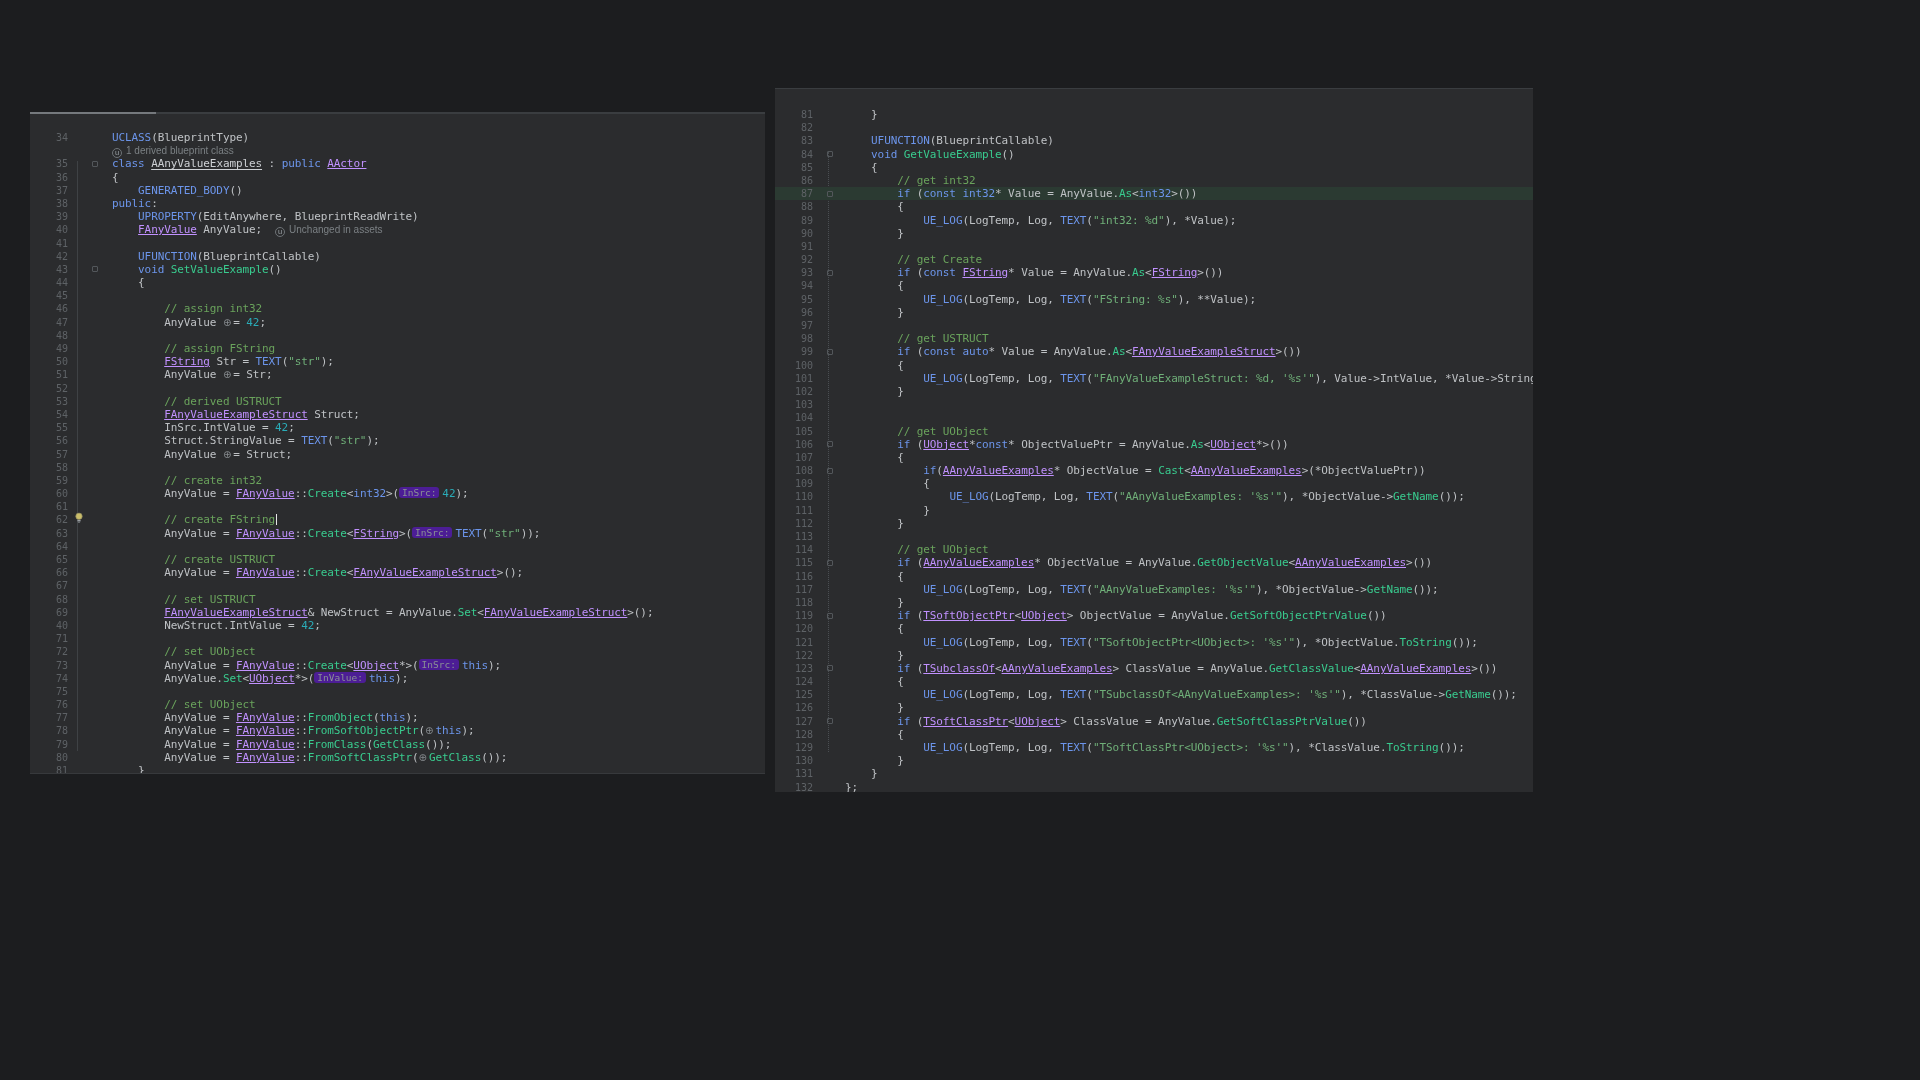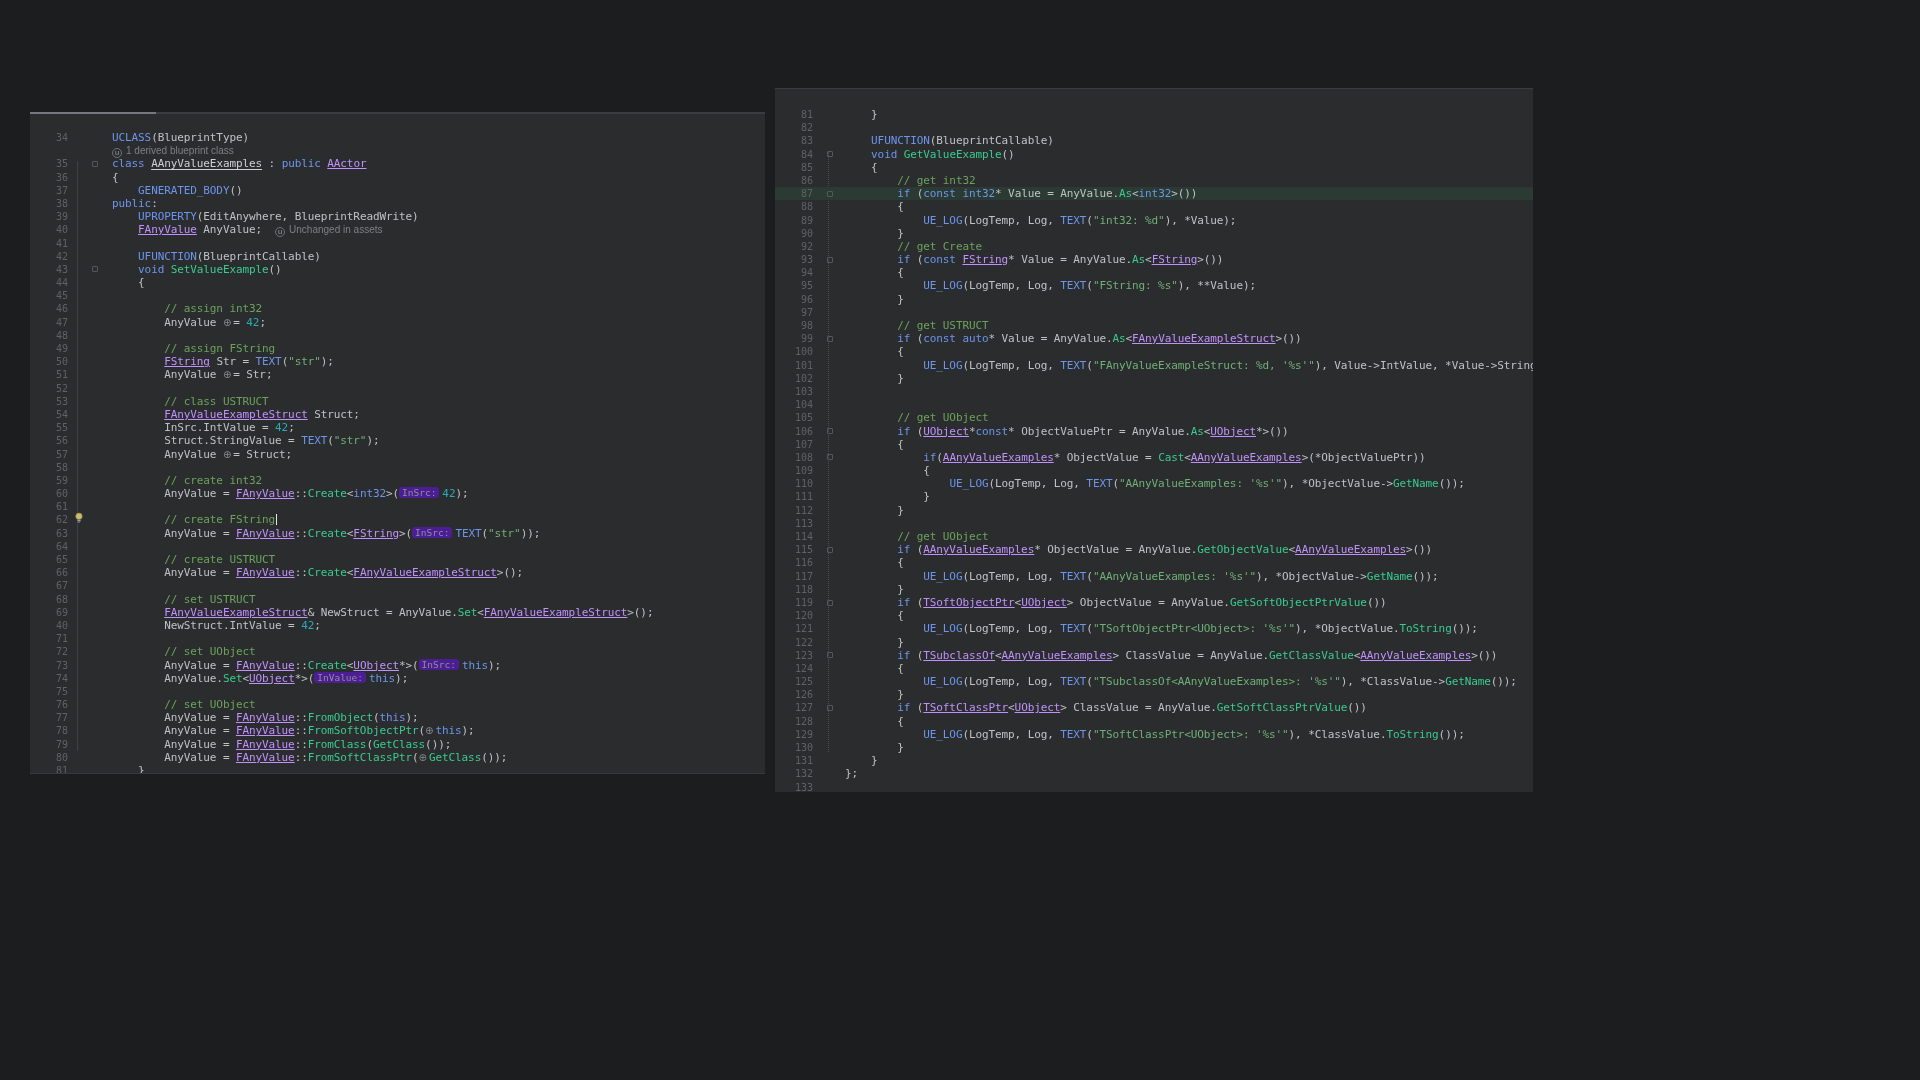--- a/index.html
+++ b/index.html
@@ -77,21 +77,21 @@
       <div class="code-row"><span class="ln">43</span><span class="gcol"></span><span class="fcol"><span class="fold-box"></span></span><span class="codeline"><span class="t-d">    </span><span class="t-k">void</span><span class="t-d"> </span><span class="t-f">SetValueExample</span><span class="t-d">()</span></span></div>
       <div class="code-row"><span class="ln">44</span><span class="gcol"></span><span class="fcol"></span><span class="codeline"><span class="t-d">    {</span></span></div>
       <div class="code-row"><span class="ln">45</span><span class="gcol"></span><span class="fcol"></span><span class="codeline"></span></div>
       <div class="code-row"><span class="ln">46</span><span class="gcol"></span><span class="fcol"></span><span class="codeline"><span class="t-d">        </span><span class="t-c">// assign int32</span></span></div>
       <div class="code-row"><span class="ln">47</span><span class="gcol"></span><span class="fcol"></span><span class="codeline"><span class="t-d">        AnyValue </span><span class="conv-icon">⊕</span><span class="t-d">= </span><span class="t-n">42</span><span class="t-d">;</span></span></div>
       <div class="code-row"><span class="ln">48</span><span class="gcol"></span><span class="fcol"></span><span class="codeline"></span></div>
       <div class="code-row"><span class="ln">49</span><span class="gcol"></span><span class="fcol"></span><span class="codeline"><span class="t-d">        </span><span class="t-c">// assign FString</span></span></div>
       <div class="code-row"><span class="ln">50</span><span class="gcol"></span><span class="fcol"></span><span class="codeline"><span class="t-d">        </span><span class="t-t">FString</span><span class="t-d"> Str = </span><span class="t-m">TEXT</span><span class="t-d">(</span><span class="t-s">"str"</span><span class="t-d">);</span></span></div>
       <div class="code-row"><span class="ln">51</span><span class="gcol"></span><span class="fcol"></span><span class="codeline"><span class="t-d">        AnyValue </span><span class="conv-icon">⊕</span><span class="t-d">= Str;</span></span></div>
       <div class="code-row"><span class="ln">52</span><span class="gcol"></span><span class="fcol"></span><span class="codeline"></span></div>
-      <div class="code-row"><span class="ln">53</span><span class="gcol"></span><span class="fcol"></span><span class="codeline"><span class="t-d">        </span><span class="t-c">// class USTRUCT</span></span></div>
+      <div class="code-row"><span class="ln">53</span><span class="gcol"></span><span class="fcol"></span><span class="codeline"><span class="t-d">        </span><span class="t-c">// derived USTRUCT</span></span></div>
       <div class="code-row"><span class="ln">54</span><span class="gcol"></span><span class="fcol"></span><span class="codeline"><span class="t-d">        </span><span class="t-t">FAnyValueExampleStruct</span><span class="t-d"> Struct;</span></span></div>
       <div class="code-row"><span class="ln">55</span><span class="gcol"></span><span class="fcol"></span><span class="codeline"><span class="t-d">        InSrc.IntValue = </span><span class="t-n">42</span><span class="t-d">;</span></span></div>
       <div class="code-row"><span class="ln">56</span><span class="gcol"></span><span class="fcol"></span><span class="codeline"><span class="t-d">        Struct.StringValue = </span><span class="t-m">TEXT</span><span class="t-d">(</span><span class="t-s">"str"</span><span class="t-d">);</span></span></div>
       <div class="code-row"><span class="ln">57</span><span class="gcol"></span><span class="fcol"></span><span class="codeline"><span class="t-d">        AnyValue </span><span class="conv-icon">⊕</span><span class="t-d">= Struct;</span></span></div>
       <div class="code-row"><span class="ln">58</span><span class="gcol"></span><span class="fcol"></span><span class="codeline"></span></div>
       <div class="code-row"><span class="ln">59</span><span class="gcol"></span><span class="fcol"></span><span class="codeline"><span class="t-d">        </span><span class="t-c">// create int32</span></span></div>
       <div class="code-row"><span class="ln">60</span><span class="gcol"></span><span class="fcol"></span><span class="codeline"><span class="t-d">        AnyValue = </span><span class="t-t">FAnyValue</span><span class="t-d">::</span><span class="t-f">Create</span><span class="t-d">&lt;</span><span class="t-k">int32</span><span class="t-d">&gt;(</span><span class="chip">InSrc:</span><span class="t-n">42</span><span class="t-d">);</span></span></div>
       <div class="code-row"><span class="ln">61</span><span class="gcol"></span><span class="fcol"></span><span class="codeline"></span></div>
       <div class="code-row"><span class="ln">62</span><span class="gcol"><span class="bulb"><svg width="10" height="12" viewBox="0 0 10 12">
               <circle cx="5" cy="4.3" r="3.2" fill="#CBBE6A" stroke="#8E8A60" stroke-width="0.7"></circle>
@@ -127,20 +127,21 @@
       <div class="code-row"><span class="ln">81</span><span class="gcol"></span><span class="fcol"></span><span class="codeline"><span class="t-d">    }</span></span></div>
       <div class="code-row"><span class="ln">82</span><span class="gcol"></span><span class="fcol"></span><span class="codeline"></span></div>
       <div class="code-row"><span class="ln">83</span><span class="gcol"></span><span class="fcol"></span><span class="codeline"><span class="t-d">    </span><span class="t-m">UFUNCTION</span><span class="t-d">(</span><span class="t-d">BlueprintCallable</span><span class="t-d">)</span></span></div>
       <div class="code-row"><span class="ln">84</span><span class="gcol"></span><span class="fcol"><span class="fold-box"></span></span><span class="codeline"><span class="t-d">    </span><span class="t-k">void</span><span class="t-d"> </span><span class="t-f">GetValueExample</span><span class="t-d">()</span></span></div>
       <div class="code-row"><span class="ln">85</span><span class="gcol"></span><span class="fcol"></span><span class="codeline"><span class="t-d">    {</span></span></div>
       <div class="code-row"><span class="ln">86</span><span class="gcol"></span><span class="fcol"></span><span class="codeline"><span class="t-d">        </span><span class="t-c">// get int32</span></span></div>
       <div class="code-row hl"><span class="ln">87</span><span class="gcol"></span><span class="fcol"><span class="fold-box"></span></span><span class="codeline"><span class="t-d">        </span><span class="t-k">if</span><span class="t-d"> (</span><span class="t-k">const</span><span class="t-d"> </span><span class="t-k">int32</span><span class="t-d">* Value = AnyValue.</span><span class="t-f">As</span><span class="t-d">&lt;</span><span class="t-k">int32</span><span class="t-d">&gt;())</span></span></div>
       <div class="code-row"><span class="ln">88</span><span class="gcol"></span><span class="fcol"></span><span class="codeline"><span class="t-d">        {</span></span></div>
       <div class="code-row"><span class="ln">89</span><span class="gcol"></span><span class="fcol"></span><span class="codeline"><span class="t-d">            </span><span class="t-m">UE_LOG</span><span class="t-d">(LogTemp, Log, </span><span class="t-m">TEXT</span><span class="t-d">(</span><span class="t-s">"int32: %d"</span><span class="t-d">), *Value);</span></span></div>
       <div class="code-row"><span class="ln">90</span><span class="gcol"></span><span class="fcol"></span><span class="codeline"><span class="t-d">        }</span></span></div>
+      <div class="code-row"><span class="ln">91</span><span class="gcol"></span><span class="fcol"></span><span class="codeline"></span></div>
       <div class="code-row"><span class="ln">92</span><span class="gcol"></span><span class="fcol"></span><span class="codeline"><span class="t-d">        </span><span class="t-c">// get Create</span></span></div>
       <div class="code-row"><span class="ln">93</span><span class="gcol"></span><span class="fcol"><span class="fold-box"></span></span><span class="codeline"><span class="t-d">        </span><span class="t-k">if</span><span class="t-d"> (</span><span class="t-k">const</span><span class="t-d"> </span><span class="t-t">FString</span><span class="t-d">* Value = AnyValue.</span><span class="t-f">As</span><span class="t-d">&lt;</span><span class="t-t">FString</span><span class="t-d">&gt;())</span></span></div>
       <div class="code-row"><span class="ln">94</span><span class="gcol"></span><span class="fcol"></span><span class="codeline"><span class="t-d">        {</span></span></div>
       <div class="code-row"><span class="ln">95</span><span class="gcol"></span><span class="fcol"></span><span class="codeline"><span class="t-d">            </span><span class="t-m">UE_LOG</span><span class="t-d">(LogTemp, Log, </span><span class="t-m">TEXT</span><span class="t-d">(</span><span class="t-s">"FString: %s"</span><span class="t-d">), **Value);</span></span></div>
       <div class="code-row"><span class="ln">96</span><span class="gcol"></span><span class="fcol"></span><span class="codeline"><span class="t-d">        }</span></span></div>
       <div class="code-row"><span class="ln">97</span><span class="gcol"></span><span class="fcol"></span><span class="codeline"></span></div>
       <div class="code-row"><span class="ln">98</span><span class="gcol"></span><span class="fcol"></span><span class="codeline"><span class="t-d">        </span><span class="t-c">// get USTRUCT</span></span></div>
       <div class="code-row"><span class="ln">99</span><span class="gcol"></span><span class="fcol"><span class="fold-box"></span></span><span class="codeline"><span class="t-d">        </span><span class="t-k">if</span><span class="t-d"> (</span><span class="t-k">const</span><span class="t-d"> </span><span class="t-k">auto</span><span class="t-d">* Value = AnyValue.</span><span class="t-f">As</span><span class="t-d">&lt;</span><span class="t-t">FAnyValueExampleStruct</span><span class="t-d">&gt;())</span></span></div>
       <div class="code-row"><span class="ln">100</span><span class="gcol"></span><span class="fcol"></span><span class="codeline"><span class="t-d">        {</span></span></div>
       <div class="code-row"><span class="ln">101</span><span class="gcol"></span><span class="fcol"></span><span class="codeline"><span class="t-d">            </span><span class="t-m">UE_LOG</span><span class="t-d">(LogTemp, Log, </span><span class="t-m">TEXT</span><span class="t-d">(</span><span class="t-s">"FAnyValueExampleStruct: %d, '%s'"</span><span class="t-d">), Value-&gt;IntValue, *Value-&gt;StringValue);</span></span></div>

